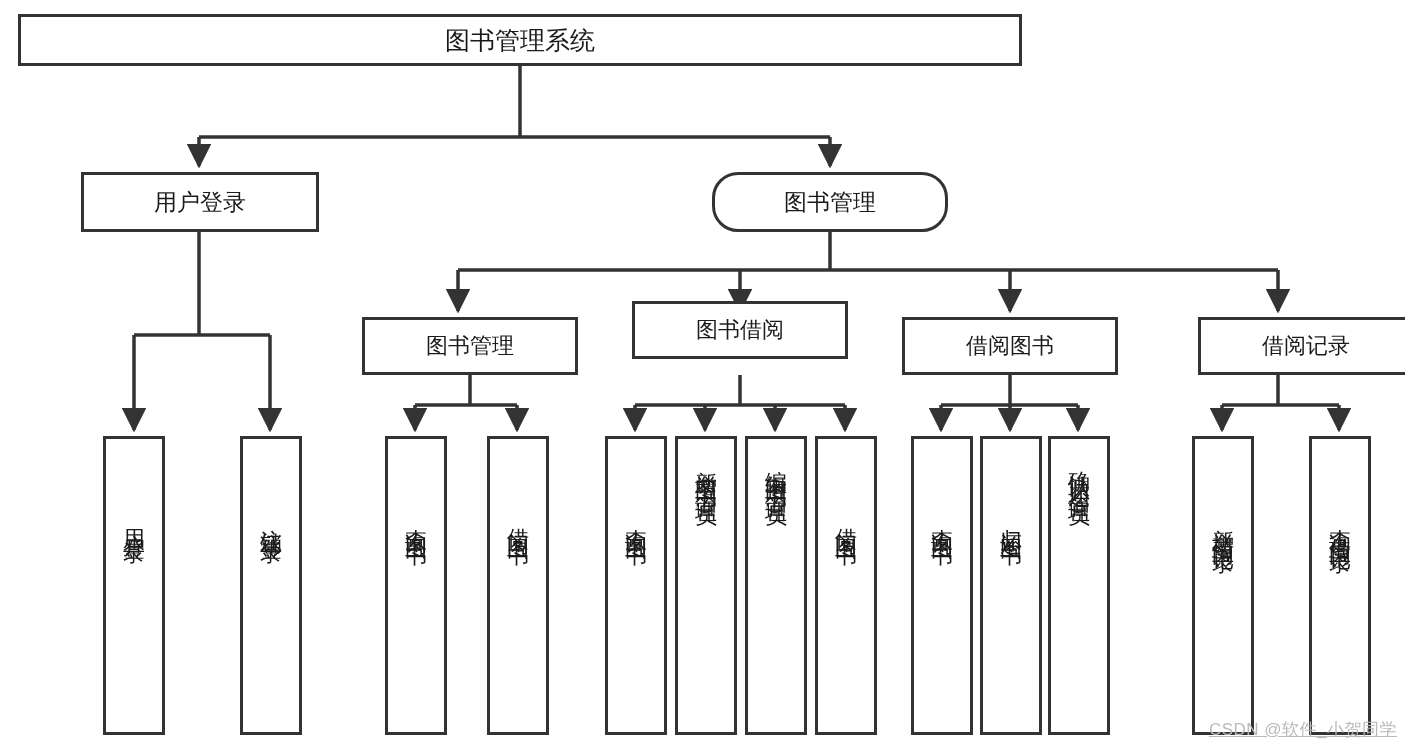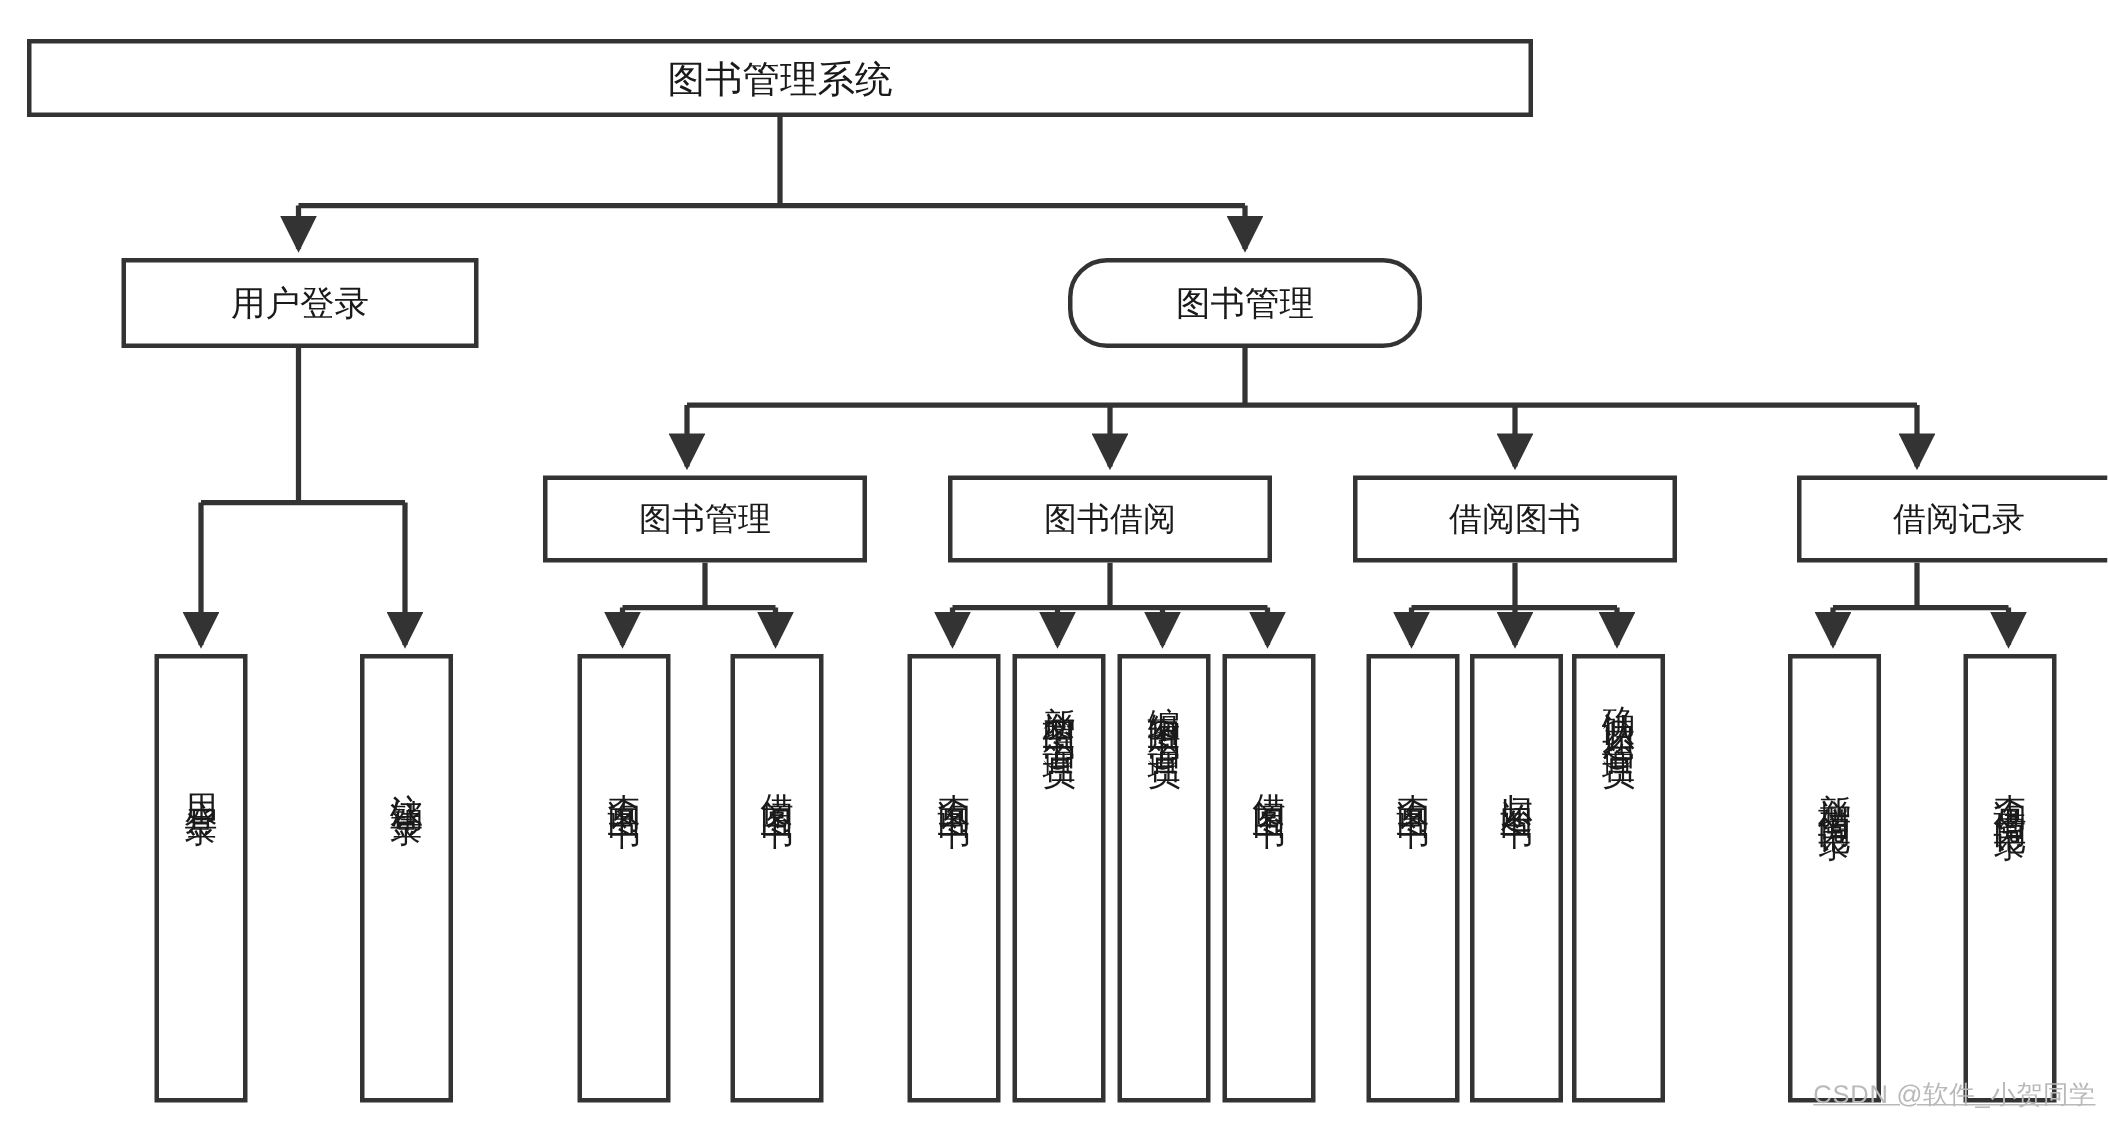--- a/index.html
+++ b/index.html
@@ -31,21 +31,20 @@
     box-sizing: border-box;
     background: #ffffff;
     border: 3px solid #333333;
     display: flex;
     align-items: center;
     justify-content: center;
     color: #1a1a1a;
   }
   .node.level0 {
     font-size: 25px;
-    margin-top: 12px;
   }
   .node.level1 {
     font-size: 23px;
   }
   .node.level2 {
     font-size: 22px;
   }
   .node.leaf {
     border-width: 3px;
     align-items: flex-start;
@@ -137,21 +136,21 @@
   <div class="node level1" style="left:81px; top:172px; width:238px; height:60px;">
     <span>用户登录</span>
   </div>
   <div class="node level1" style="left:712px; top:172px; width:236px; height:60px;border-radius:26px;">
     <span>图书管理</span>
   </div>
 
   <div class="node level2" style="left:362px; top:317px; width:216px; height:58px;">
     <span>图书管理</span>
   </div>
-  <div class="node level2" style="left:632px; top:317px; width:216px; height:58px;">
+  <div class="node level2" style="left:632px; top:301px; width:216px; height:58px;">
     <span>图书借阅</span>
   </div>
   <div class="node level2" style="left:902px; top:317px; width:216px; height:58px;">
     <span>借阅图书</span>
   </div>
   <div class="node level2" style="left:1170px; top:317px; width:216px; height:58px;margin-left:28px;">
     <span>借阅记录</span>
   </div>
 
   <div class="node leaf" style="left:103px; top:436px; width:62px; height:299px;">

